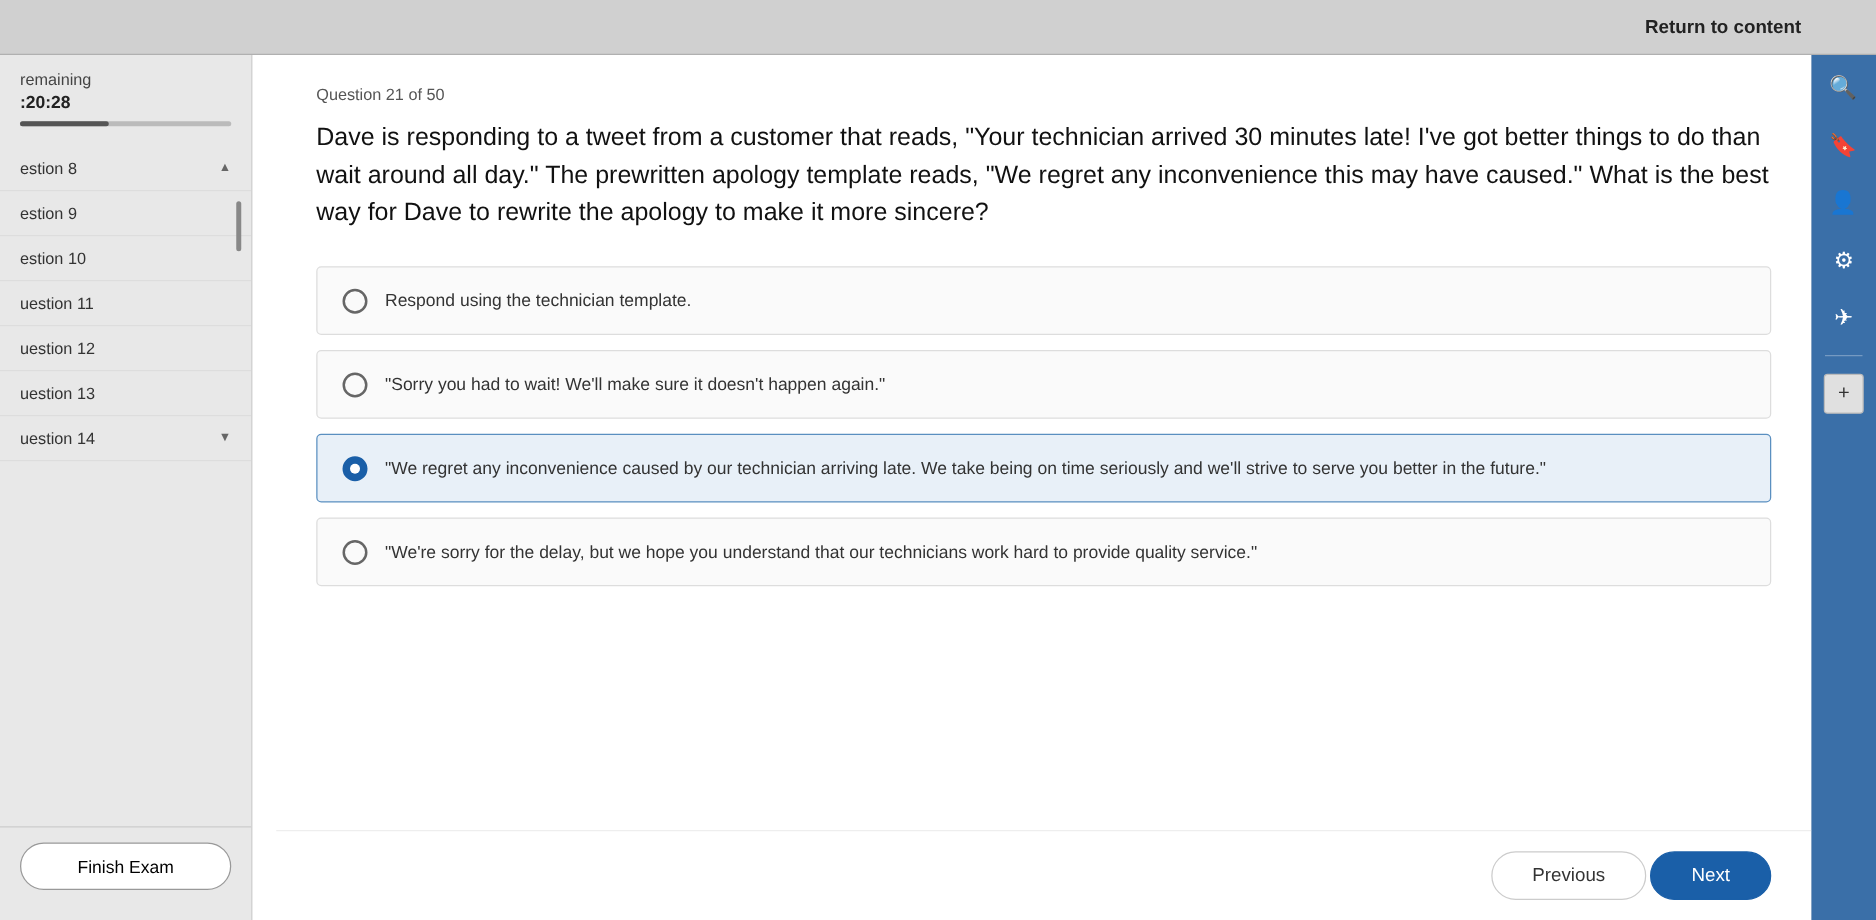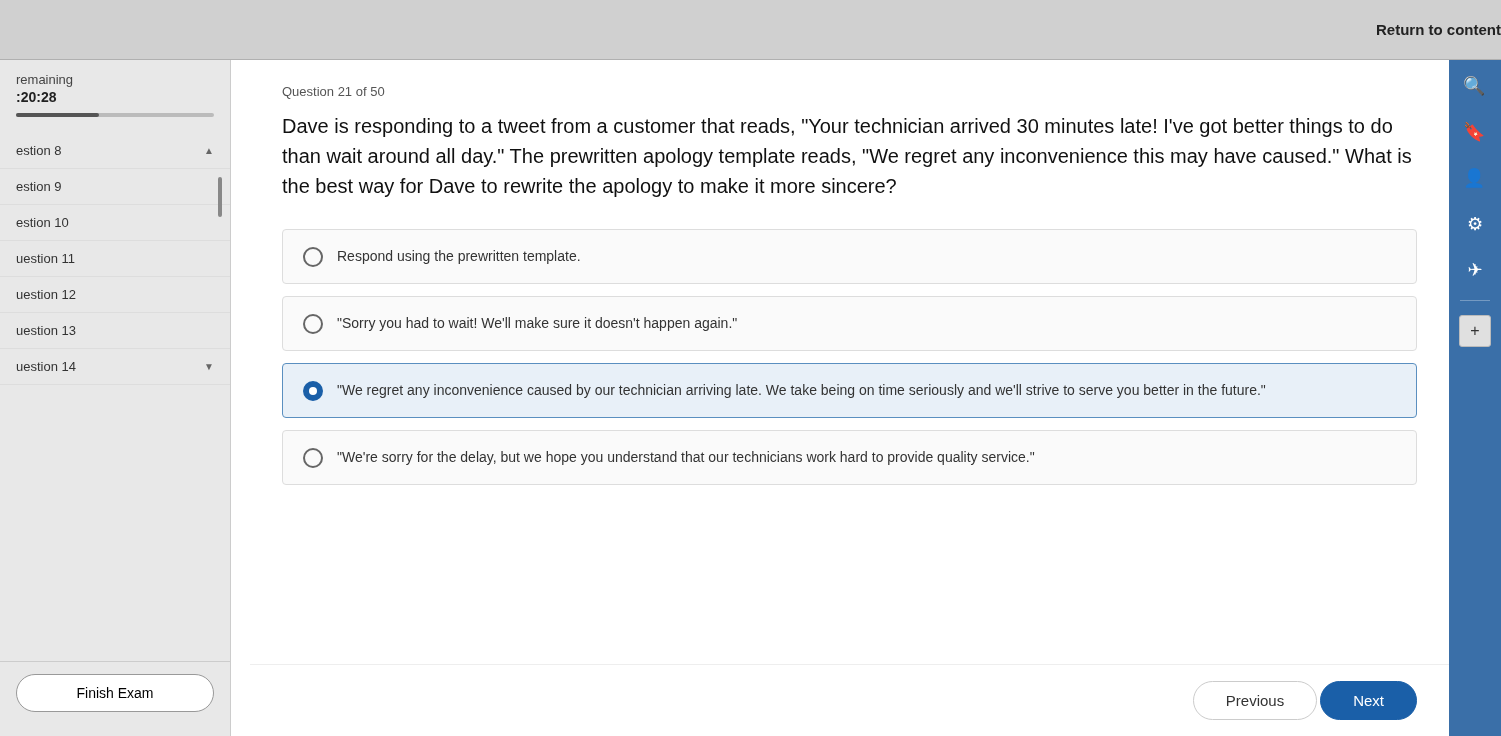--- a/index.html
+++ b/index.html
@@ -9,43 +9,44 @@
       width: 1501px;
       height: 736px;
       overflow: hidden;
       display: flex;
       flex-direction: column;
     }
 
     
     .top-bar {
       background: #d0d0d0;
-      height: 60px;
+      height: 44px;
       display: flex;
       align-items: center;
       justify-content: flex-end;
+      padding-right: 60px;
       border-bottom: 1px solid #b0b0b0;
       flex-shrink: 0;
     }
     .top-bar-title {
       font-size: 15px;
       font-weight: 600;
       color: #222;
     }
 
     
     .main-layout {
       display: flex;
       flex: 1;
       overflow: hidden;
     }
 
     
     .sidebar {
-      width: 231px;
+      width: 202px;
       background: #e8e8e8;
       border-right: 1px solid #ccc;
       display: flex;
       flex-direction: column;
       padding: 12px 0;
       flex-shrink: 0;
     }
     .sidebar-timer-label {
       font-size: 13px;
       color: #444;
@@ -280,21 +281,21 @@
     </div>
   </div>
 
   <div class="content-area">
     <div class="question-container">
       <div class="question-number">Question 21 of 50</div>
       <div class="question-text">Dave is responding to a tweet from a customer that reads, "Your technician arrived 30 minutes late! I've got better things to do than wait around all day." The prewritten apology template reads, "We regret any inconvenience this may have caused." What is the best way for Dave to rewrite the apology to make it more sincere?</div>
 
       <div class="answer-option">
         <div class="radio-outer"></div>
-        <span class="answer-text">Respond using the prewritten template.</span>
+        <span class="answer-text">Respond using the technician template.</span>
       </div>
 
       <div class="answer-option">
         <div class="radio-outer"></div>
         <span class="answer-text">"Sorry you had to wait! We'll make sure it doesn't happen again."</span>
       </div>
 
       <div class="answer-option selected">
         <div class="radio-outer checked">
           <div class="radio-inner"></div>

